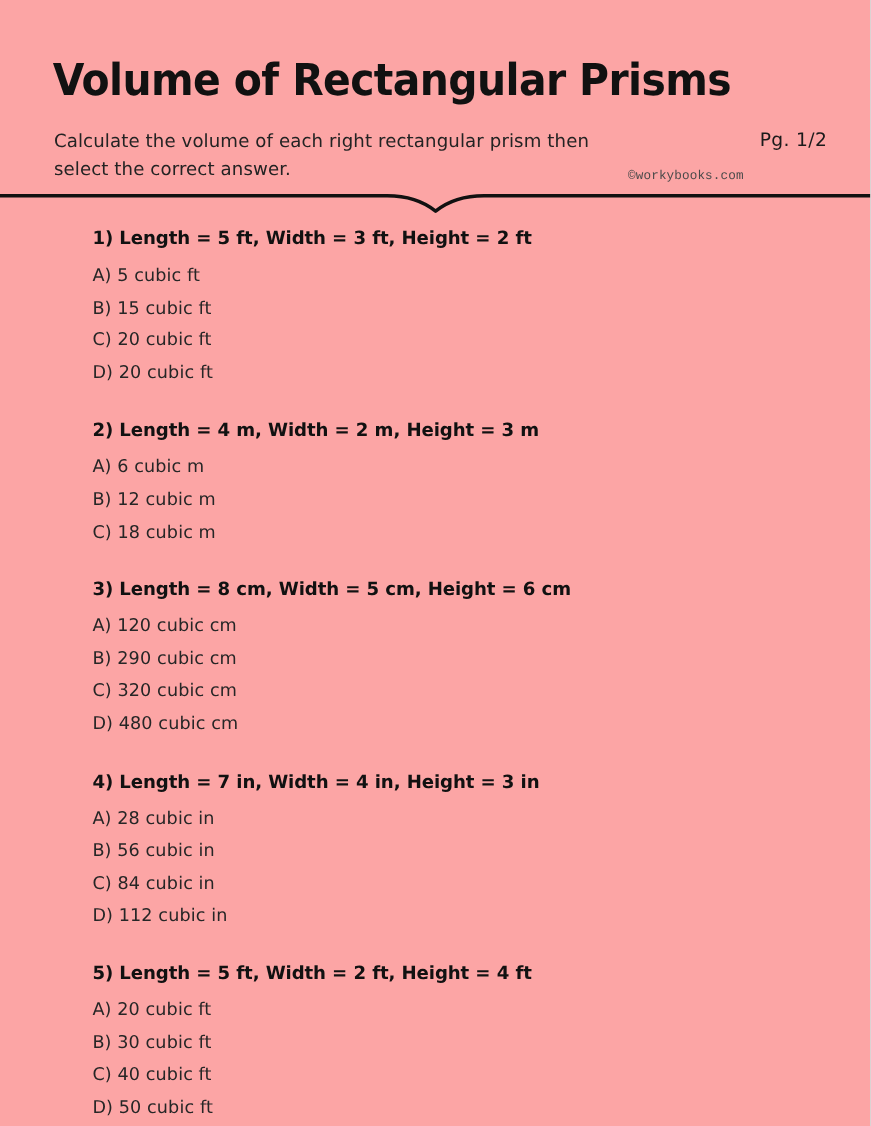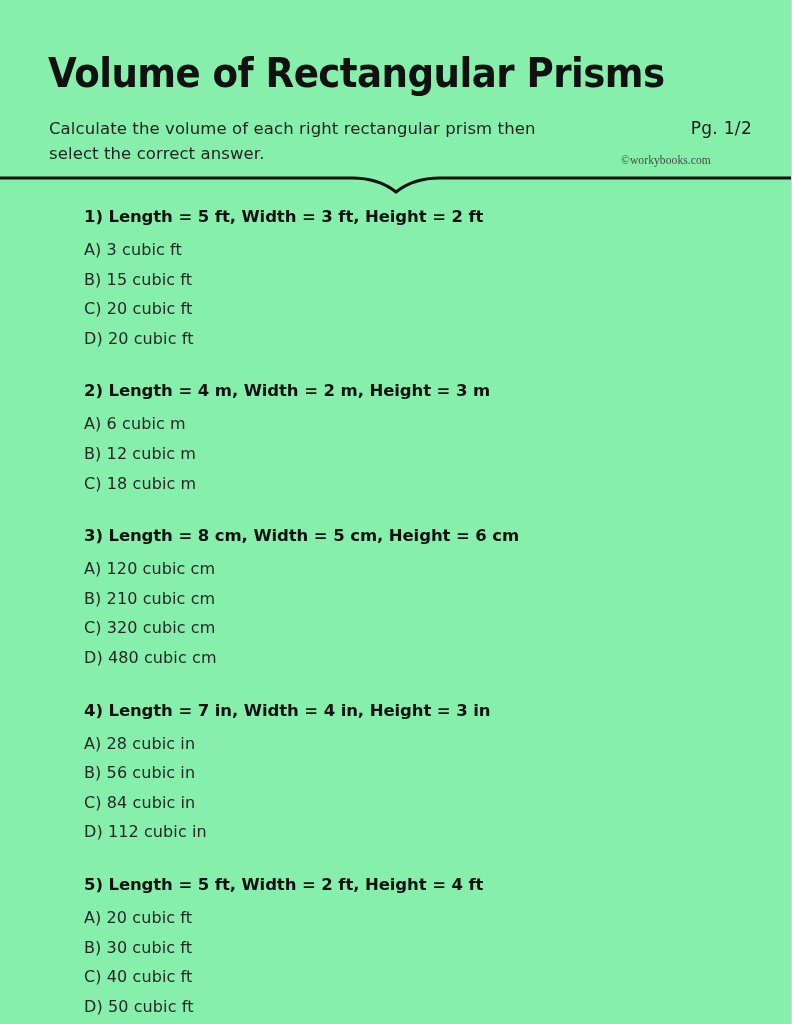--- a/index.html
+++ b/index.html
@@ -5,21 +5,21 @@
   html, body {
     margin: 0;
     padding: 0;
     background: #ffffff;
   }
 
   .page {
     position: relative;
     width: 792px;
     height: 1024px;
-    background: #86efac;
+    background: #fca5a5;
     overflow: hidden;
     font-family: "DejaVu Sans", sans-serif;
     box-sizing: border-box;
     border-right: 1px solid #d8d8d8;
   }
 
   
   .header {
     position: absolute;
     left: 0;
@@ -66,22 +66,22 @@
     font-size: 17px;
     color: #1a1a1a;
     letter-spacing: 0.3px;
   }
 
   .watermark {
     position: absolute;
     right: 31px;
     top: 154px;
     width: 190px;
-    text-align: center;
-    font-family: Liberation Serif, serif;
+    text-align: left;
+    font-family: Liberation Mono, monospace;
     font-size: 11.5px;
     color: #4a4a4a;
     letter-spacing: 0.1px;
   }
 
   
   .divider {
     position: absolute;
     left: 0;
     top: 168px;
@@ -147,37 +147,37 @@
   <div class="divider">
     <svg viewBox="0 0 792 32" xmlns="http://www.w3.org/2000/svg">
       <path d="M0,10 L352,10 C372,10 386,16 396,24 C406,16 420,10 440,10 L792,10" fill="none" stroke="#111111" stroke-width="3.2" stroke-linecap="butt" stroke-linejoin="round"></path>
     </svg>
   </div>
 
   <div class="questions">
 
     <div class="question-block">
       <div class="question-prompt">1) Length = 5 ft, Width = 3 ft, Height = 2 ft</div>
-      <div class="option-row">A) 3 cubic ft</div>
+      <div class="option-row">A) 5 cubic ft</div>
       <div class="option-row">B) 15 cubic ft</div>
       <div class="option-row">C) 20 cubic ft</div>
       <div class="option-row">D) 20 cubic ft</div>
     </div>
 
     <div class="question-block">
       <div class="question-prompt">2) Length = 4 m, Width = 2 m, Height = 3 m</div>
       <div class="option-row">A) 6 cubic m</div>
       <div class="option-row">B) 12 cubic m</div>
       <div class="option-row">C) 18 cubic m</div>
     </div>
 
     <div class="question-block">
       <div class="question-prompt">3) Length = 8 cm, Width = 5 cm, Height = 6 cm</div>
       <div class="option-row">A) 120 cubic cm</div>
-      <div class="option-row">B) 210 cubic cm</div>
+      <div class="option-row">B) 290 cubic cm</div>
       <div class="option-row">C) 320 cubic cm</div>
       <div class="option-row">D) 480 cubic cm</div>
     </div>
 
     <div class="question-block">
       <div class="question-prompt">4) Length = 7 in, Width = 4 in, Height = 3 in</div>
       <div class="option-row">A) 28 cubic in</div>
       <div class="option-row">B) 56 cubic in</div>
       <div class="option-row">C) 84 cubic in</div>
       <div class="option-row">D) 112 cubic in</div>

